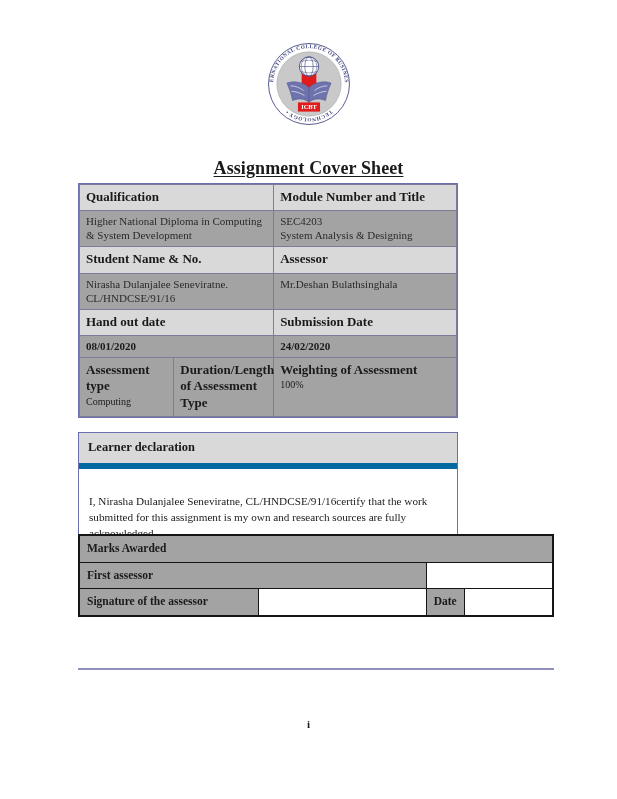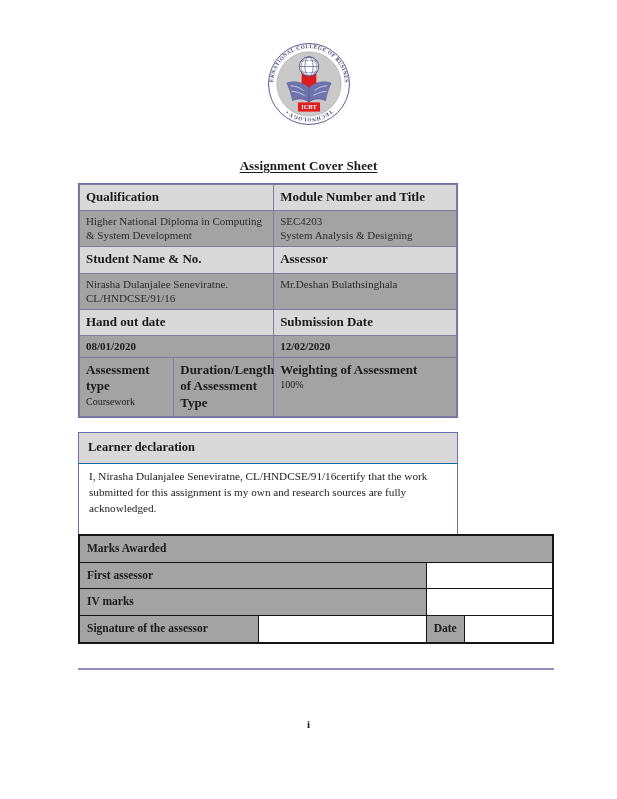--- a/index.html
+++ b/index.html
@@ -37,21 +37,21 @@
     position: relative;
   }
 
   
   .doc-title {
     position: absolute;
     left: 0;
     right: 0;
     top: 158px;
     text-align: center;
-    font-size: 13px;
+    font-size: 18px;
     font-weight: bold;
     letter-spacing: 0.1px;
     text-decoration: underline;
     text-underline-offset: 2px;
   }
 
   
   .sheet {
     position: absolute;
     left: 78px;
@@ -109,24 +109,24 @@
   
   #declaration-box {
     top: 432px;
     border: 1.3px solid #6c6fae;
   }
   .decl-head {
     background: #d9d9d9;
     font-weight: bold;
     font-size: 12.5px;
     padding: 7px 9px 8px 9px;
-    border-bottom: 1px solid #0369a1;
+    border-bottom: 6px solid #0369a1;
   }
   .decl-body {
-    padding: 4px 10px 18px 10px;
+    padding: 24px 10px 18px 10px;
     font-size: 11.2px;
     line-height: 1.45;
     background: #ffffff;
   }
 
   
   #marks-table {
     top: 534px;
     width: 476px;
     border: 1.6px solid #151515;
@@ -242,26 +242,26 @@
           <td class="val" colspan="2" style="white-space:pre-line">Nirasha Dulanjalee Seneviratne.
 CL/HNDCSE/91/16</td>
           <td class="val" style="white-space:pre-line">Mr.Deshan Bulathsinghala</td>
         </tr>
         <tr>
           <td class="hdr" colspan="2">Hand out date</td>
           <td class="hdr">Submission Date</td>
         </tr>
         <tr>
           <td class="bolddate" colspan="2">08/01/2020</td>
-          <td class="bolddate">12/02/2020</td>
+          <td class="bolddate">24/02/2020</td>
         </tr>
         <tr>
           <td class="mixed" style="height:48px">
             <span class="lbl">Assessment type</span>
-            <span class="sub">Coursework</span>
+            <span class="sub">Computing</span>
           </td>
           <td class="mixed">
             <span class="lbl">Duration/Length of Assessment Type</span>
             <span class="sub"></span>
           </td>
           <td class="mixed">
             <span class="lbl">Weighting of Assessment</span>
             <span class="sub">100%</span>
           </td>
         </tr>
@@ -284,24 +284,20 @@
       </colgroup>
       <tbody>
         <tr>
           <td class="marks-title" colspan="4">Marks Awarded</td>
         </tr>
         <tr>
           <td colspan="2">First assessor</td>
           <td class="empty" colspan="2"></td>
         </tr>
         <tr>
-          <td colspan="2">IV marks</td>
-          <td class="empty" colspan="2"></td>
-        </tr>
-        <tr>
           <td>Signature of the assessor</td>
           <td class="empty"></td>
           <td>Date</td>
           <td class="empty"></td>
         </tr>
       </tbody>
     </table>
   </div>
 
   <div class="bottom-rule"></div>

